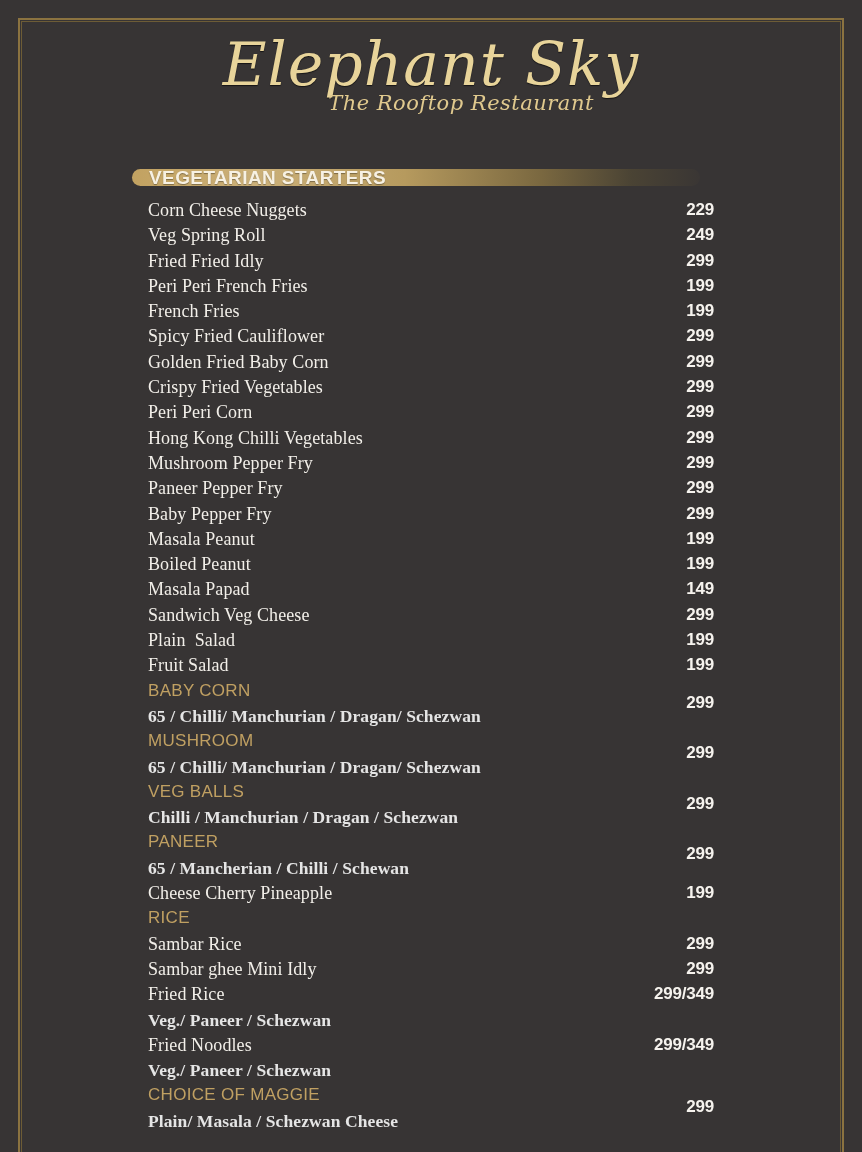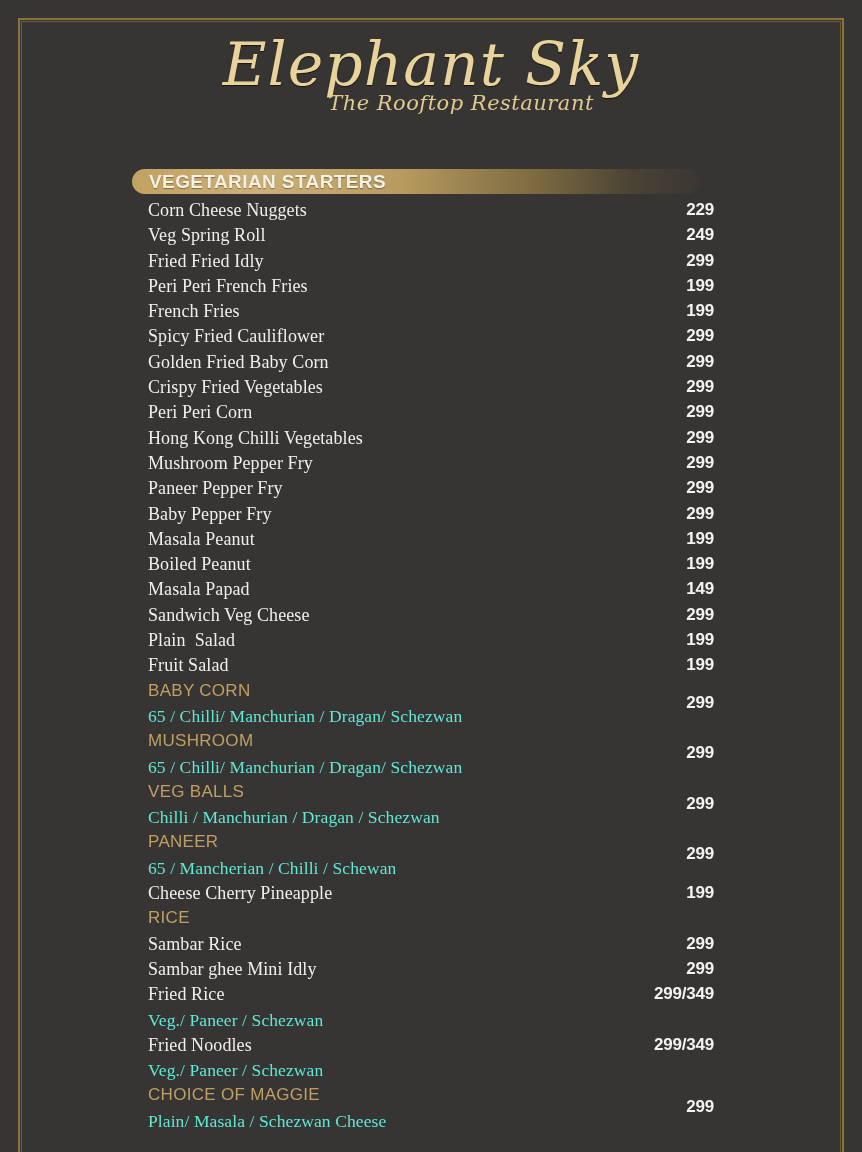--- a/index.html
+++ b/index.html
@@ -68,21 +68,21 @@
     letter-spacing: 0.5px;
     padding-left: 60px;
   }
 
   
   .banner {
     position: absolute;
     left: 132px;
     top: 169px;
     width: 568px;
-    height: 25px;
+    height: 17px;
     border-radius: 13px;
     background: linear-gradient(
         to right,
         #c2a261 0%,
         #cbb079 22%,
         #b69a5e 48%,
         #7a6840 72%,
         #4a4334 88%,
         #3a3634 100%);
     display: flex;
@@ -137,22 +137,23 @@
     font-weight: 400;
     letter-spacing: 0.3px;
     text-align: right;
   }
   
   .row.cat .price {
     top: 12px;
   }
   
   .row.sub .name {
-    color: #5eead4;
+    color: #e5e5e5;
     font-size: 17.5px;
+    font-weight: bold;
   }
 </style>
 </head>
 <body>
 
 <div class="page">
 
   <div class="frame"></div>
   <div class="frame-inner"></div>
 

